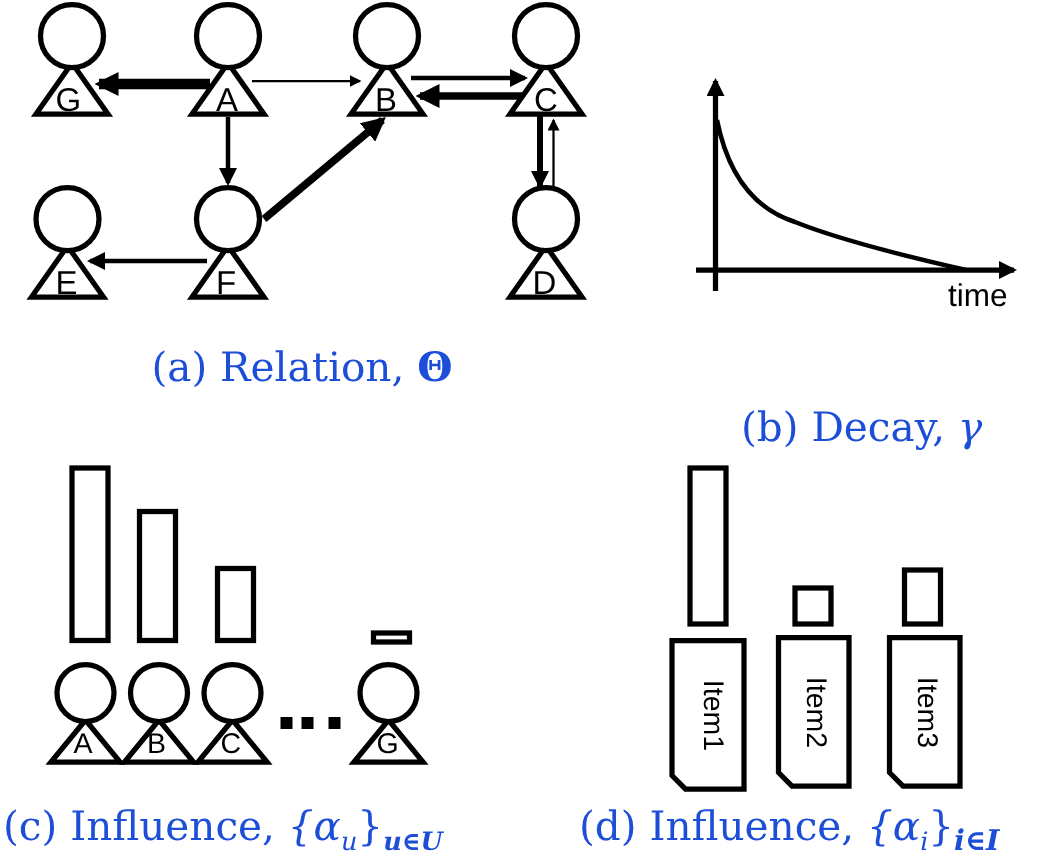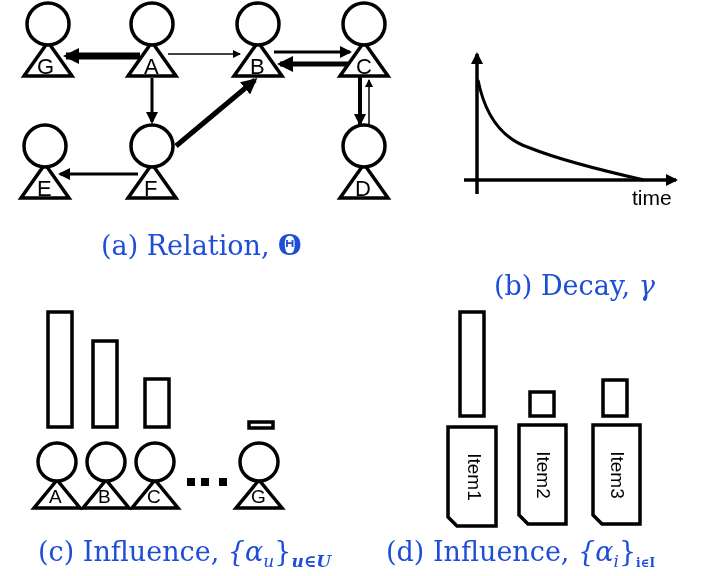--- a/index.html
+++ b/index.html
@@ -131,18 +131,18 @@
 <div class="sans" style="position:absolute;left:434px;top:466px;width:80px;text-align:center;font-size:19px;transform:rotate(90deg);">Item1</div>
 <div class="sans" style="position:absolute;left:503px;top:464px;width:80px;text-align:center;font-size:19px;transform:rotate(90deg);">Item2</div>
 <div class="sans" style="position:absolute;left:577px;top:464px;width:80px;text-align:center;font-size:19px;transform:rotate(90deg);">Item3</div>
 
 <div class="caption" style="left:101px;top:230px;">
   <span>(a) Relation, </span><b>Θ</b>
 </div>
 <div class="caption" style="left:494px;top:230px;margin-top:40px;">
   <span>(b) Decay, </span><i>γ</i>
 </div>
-<div class="caption" style="left:2px;top:536px;margin-left:36px;">
+<div class="caption" style="left:2px;top:536px;">
   <span>(c) Influence, </span><i>{α</i><sub style="font-size:17px;font-style:italic;">u</sub><span>}</span><sub style="font-size:17px;font-style:italic;font-weight:bold;">u∈U</sub>
 </div>
 <div class="caption" style="left:386px;top:536px;">
-  <span>(d) Influence, </span><i>{α</i><sub style="font-size:17px;font-style:italic;">i</sub><span>}</span><sub style="font-size:12px;font-weight:bold;">i∈I</sub>
+  <span>(d) Influence, </span><i>{α</i><sub style="font-size:17px;font-style:italic;">i</sub><span>}</span><sub style="font-size:19px;font-style:italic;font-weight:bold;">i∈I</sub>
 </div>
 
 </body></html>

